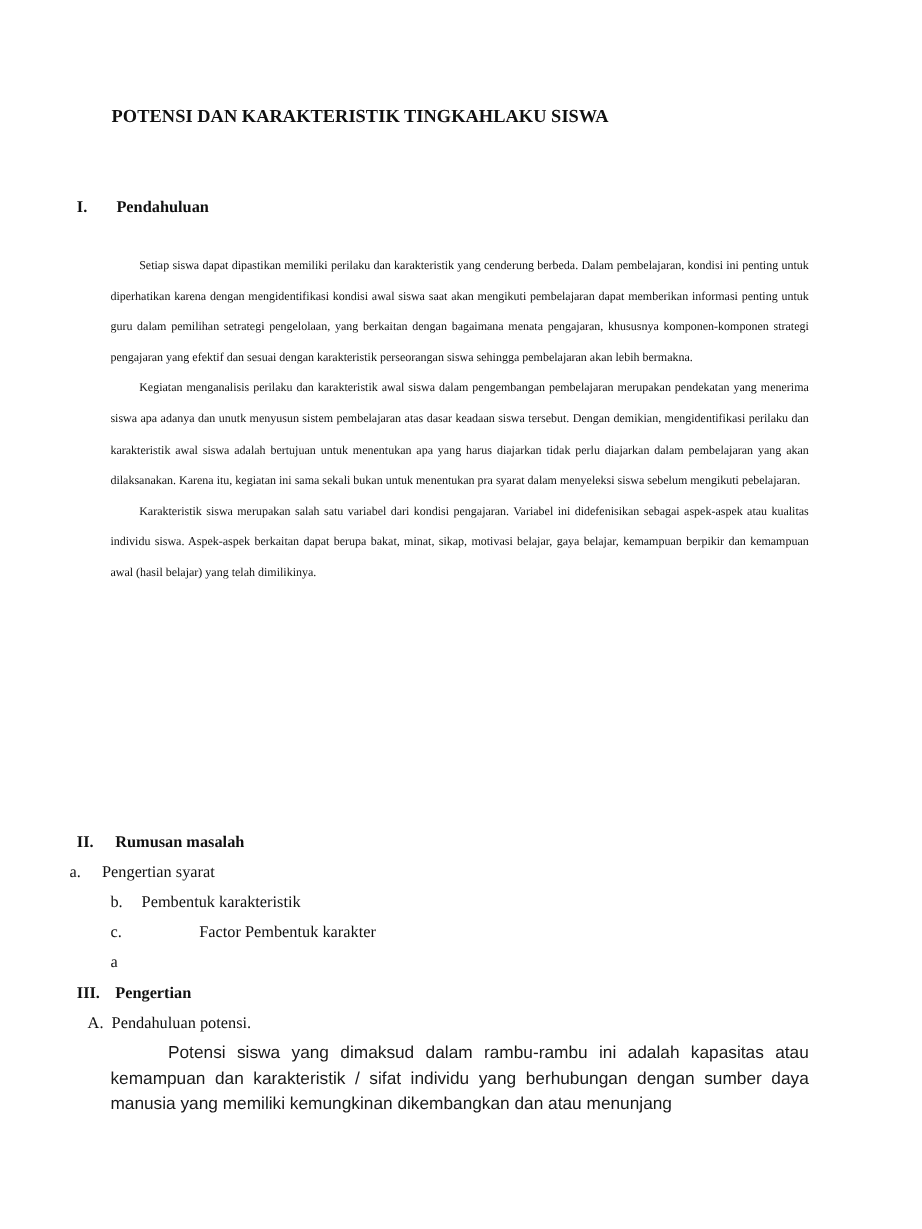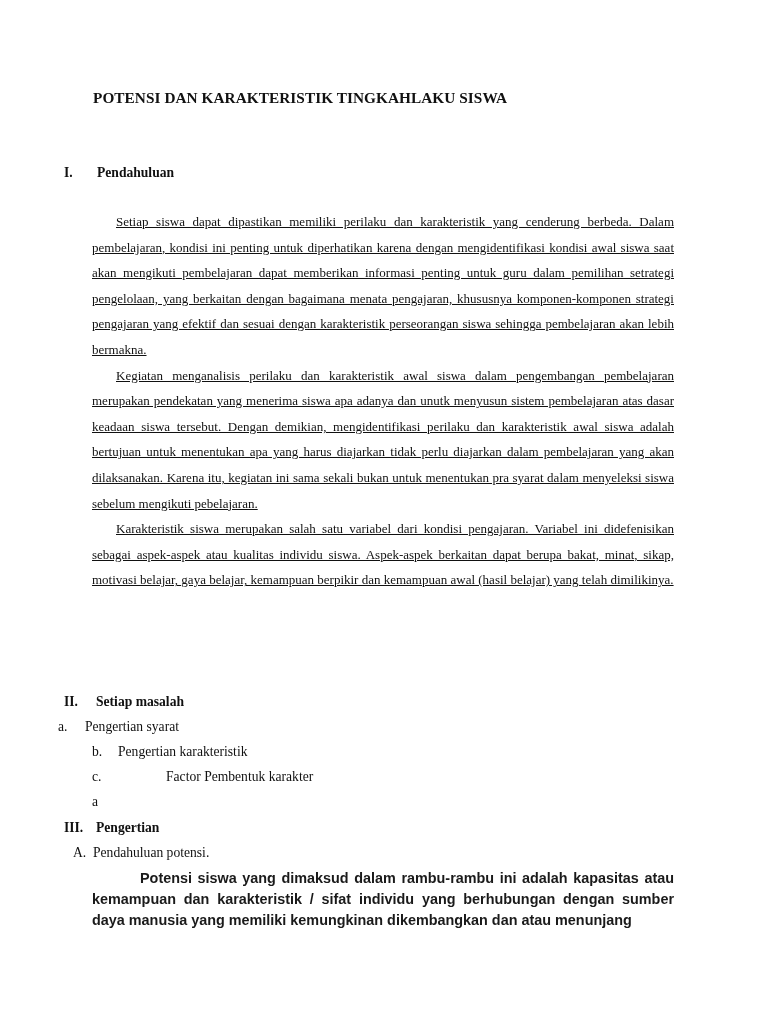--- a/index.html
+++ b/index.html
@@ -25,43 +25,41 @@
     }
     .heading {
       font-size: 13.6px;
       font-weight: bold;
     }
     .heading .num { position: absolute; left: 0; top: 0; }
     .body-block {
       position: absolute;
       left: 92px;
       width: 582px;
-      font-size: 13px;
+      font-size: 10px;
       line-height: 25.6px;
       text-align: justify;
-      text-decoration: underline;
     }
     .body-block p {
       margin: 0;
       text-indent: 24px;
     }
     .list-item {
       font-size: 13.6px;
     }
     .sans-block {
       position: absolute;
       left: 92px;
       top: 868px;
       width: 582px;
       font-family: "Liberation Sans", sans-serif;
       font-size: 14.4px;
       line-height: 21px;
       text-align: justify;
       color: #1a1a1a;
-      font-weight: bold;
     }
     .sans-block p {
       margin: 0;
       text-indent: 48px;
     }
   </style>
 </head>
 <body>
 
 <div class="abs title">POTENSI DAN KARAKTERISTIK TINGKAHLAKU SISWA</div>
@@ -72,30 +70,30 @@
 </div>
 
 <div class="body-block" style="top:209px;">
   <p>Setiap siswa dapat dipastikan memiliki perilaku dan karakteristik yang cenderung berbeda. Dalam pembelajaran, kondisi ini penting untuk diperhatikan karena dengan mengidentifikasi kondisi awal siswa saat akan mengikuti pembelajaran dapat memberikan informasi penting untuk guru dalam pemilihan setrategi pengelolaan, yang berkaitan dengan bagaimana menata pengajaran, khususnya komponen-komponen strategi pengajaran yang efektif dan sesuai dengan karakteristik perseorangan siswa sehingga pembelajaran akan lebih bermakna.</p>
   <p>Kegiatan menganalisis perilaku dan karakteristik awal siswa dalam pengembangan pembelajaran merupakan pendekatan yang menerima siswa apa adanya dan unutk menyusun sistem pembelajaran atas dasar keadaan siswa tersebut. Dengan demikian, mengidentifikasi perilaku dan karakteristik awal siswa adalah bertujuan untuk menentukan apa yang harus diajarkan tidak perlu diajarkan dalam pembelajaran yang akan dilaksanakan. Karena itu, kegiatan ini sama sekali bukan untuk menentukan pra syarat dalam menyeleksi siswa sebelum mengikuti pebelajaran.</p>
   <p>Karakteristik siswa merupakan salah satu variabel dari kondisi pengajaran. Variabel ini didefenisikan sebagai aspek-aspek atau kualitas individu siswa. Aspek-aspek berkaitan dapat berupa bakat, minat, sikap, motivasi belajar, gaya belajar, kemampuan berpikir dan kemampuan awal (hasil belajar) yang telah dimilikinya.</p>
 </div>
 
 <div class="abs heading" style="left:64px; top:694px; width:200px;">
   <span class="num">II.</span>
-  <span style="position:absolute; left:32px; top:0;">Setiap masalah</span>
+  <span style="position:absolute; left:32px; top:0;">Rumusan masalah</span>
 </div>
 
 <div class="abs list-item" style="left:58px; top:719px;">
   <span>a.</span>
   <span style="position:absolute; left:27px;">Pengertian syarat</span>
 </div>
 <div class="abs list-item" style="left:92px; top:744px;">
   <span>b.</span>
-  <span style="position:absolute; left:26px;">Pengertian karakteristik</span>
+  <span style="position:absolute; left:26px;">Pembentuk karakteristik</span>
 </div>
 <div class="abs list-item" style="left:92px; top:769px;">
   <span>c.</span>
   <span style="position:absolute; left:27px;margin-left:47px;">Factor Pembentuk karakter</span>
 </div>
 <div class="abs list-item" style="left:92px; top:794px;">
   <span>a</span>
 </div>
 
 <div class="abs heading" style="left:64px; top:820px; width:200px;">

